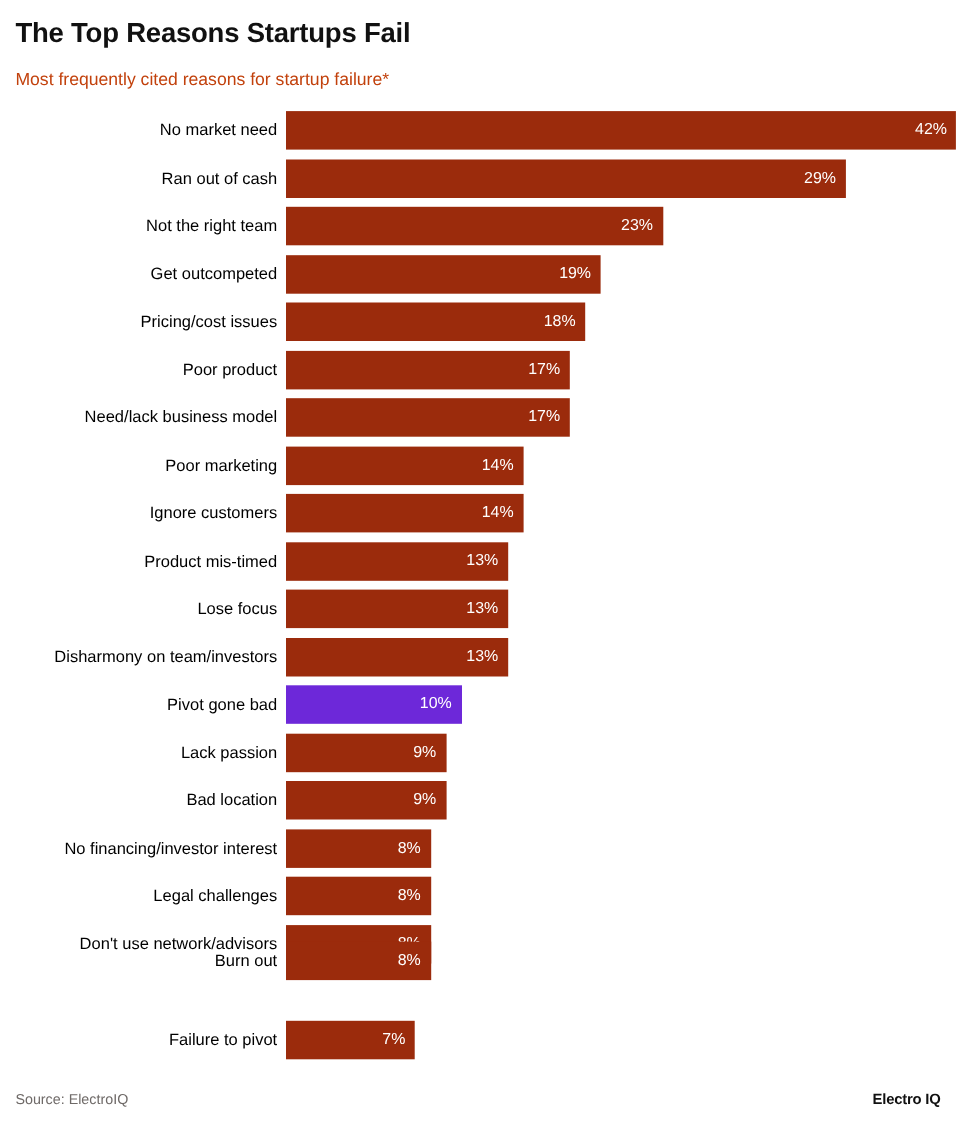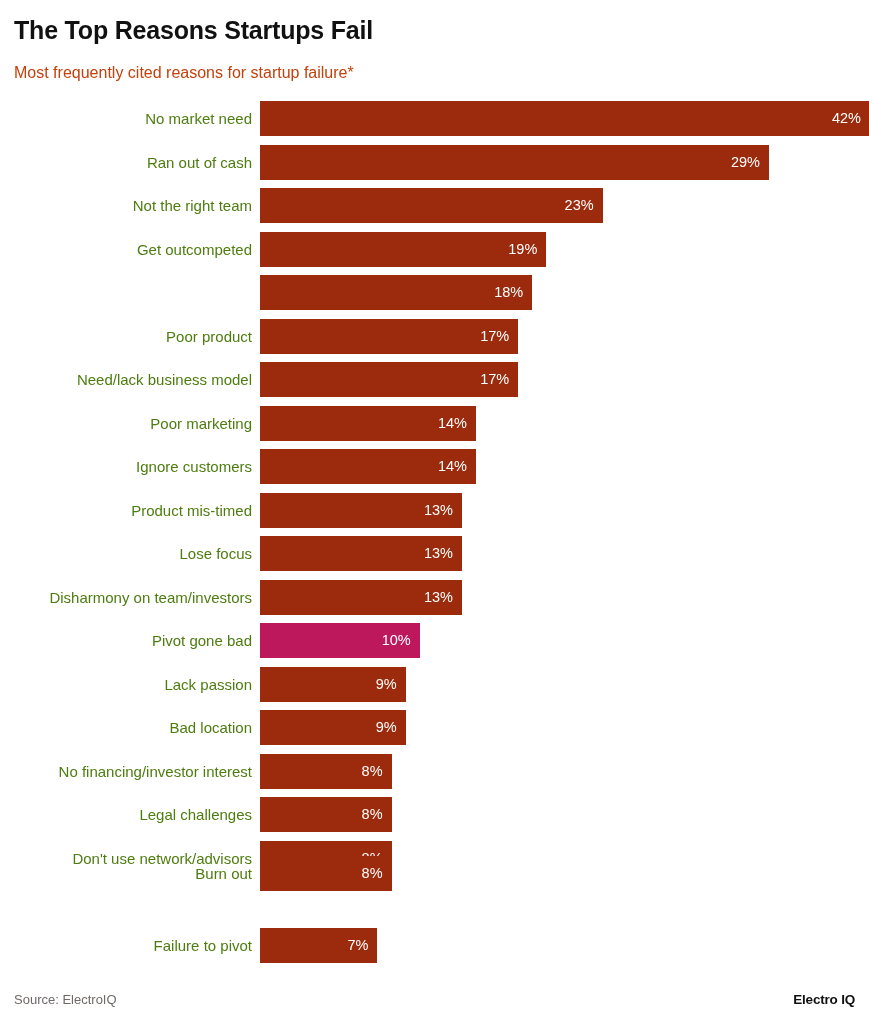--- a/index.html
+++ b/index.html
@@ -56,21 +56,21 @@
     width: 869px;
     height: 35px;
   }
   .row-label {
     position: absolute;
     right: 617px; 
     top: 0;
     height: 35px;
     line-height: 35px;
     font-size: 15px;
-    color: #4d7c0f;
+    color: #000000;
     text-align: right;
     white-space: nowrap;
   }
   .bar {
     position: absolute;
     left: 260px;
     top: 0;
     height: 35px;
     background: #9b2b0c;
     padding-left: 19px;
@@ -132,20 +132,21 @@
           <span class="bar-value">23%</span>
         </div>
       </div>
       <div class="row" style="top: 136.5px;">
         <div class="row-label">Get outcompeted</div>
         <div class="bar" style="width: 267.33px; height: 35px; background: rgb(155, 43, 12);">
           <span class="bar-value">19%</span>
         </div>
       </div>
       <div class="row" style="top: 180px;">
+        <div class="row-label">Pricing/cost issues</div>
         <div class="bar" style="width: 253.26px; height: 35px; background: rgb(155, 43, 12);">
           <span class="bar-value">18%</span>
         </div>
       </div>
       <div class="row" style="top: 223.5px;">
         <div class="row-label">Poor product</div>
         <div class="bar" style="width: 239.19px; height: 35px; background: rgb(155, 43, 12);">
           <span class="bar-value">17%</span>
         </div>
       </div>
@@ -180,21 +181,21 @@
         </div>
       </div>
       <div class="row" style="top: 484.5px;">
         <div class="row-label">Disharmony on team/investors</div>
         <div class="bar" style="width: 182.91px; height: 35px; background: rgb(155, 43, 12);">
           <span class="bar-value">13%</span>
         </div>
       </div>
       <div class="row" style="top: 528px;">
         <div class="row-label">Pivot gone bad</div>
-        <div class="bar" style="width: 140.7px; height: 35px; background: #be185d;">
+        <div class="bar" style="width: 140.7px; height: 35px; background: #6d28d9;">
           <span class="bar-value">10%</span>
         </div>
       </div>
       <div class="row" style="top: 571.5px;">
         <div class="row-label">Lack passion</div>
         <div class="bar" style="width: 126.63px; height: 35px; background: rgb(155, 43, 12);">
           <span class="bar-value">9%</span>
         </div>
       </div>
       <div class="row" style="top: 615px;">

